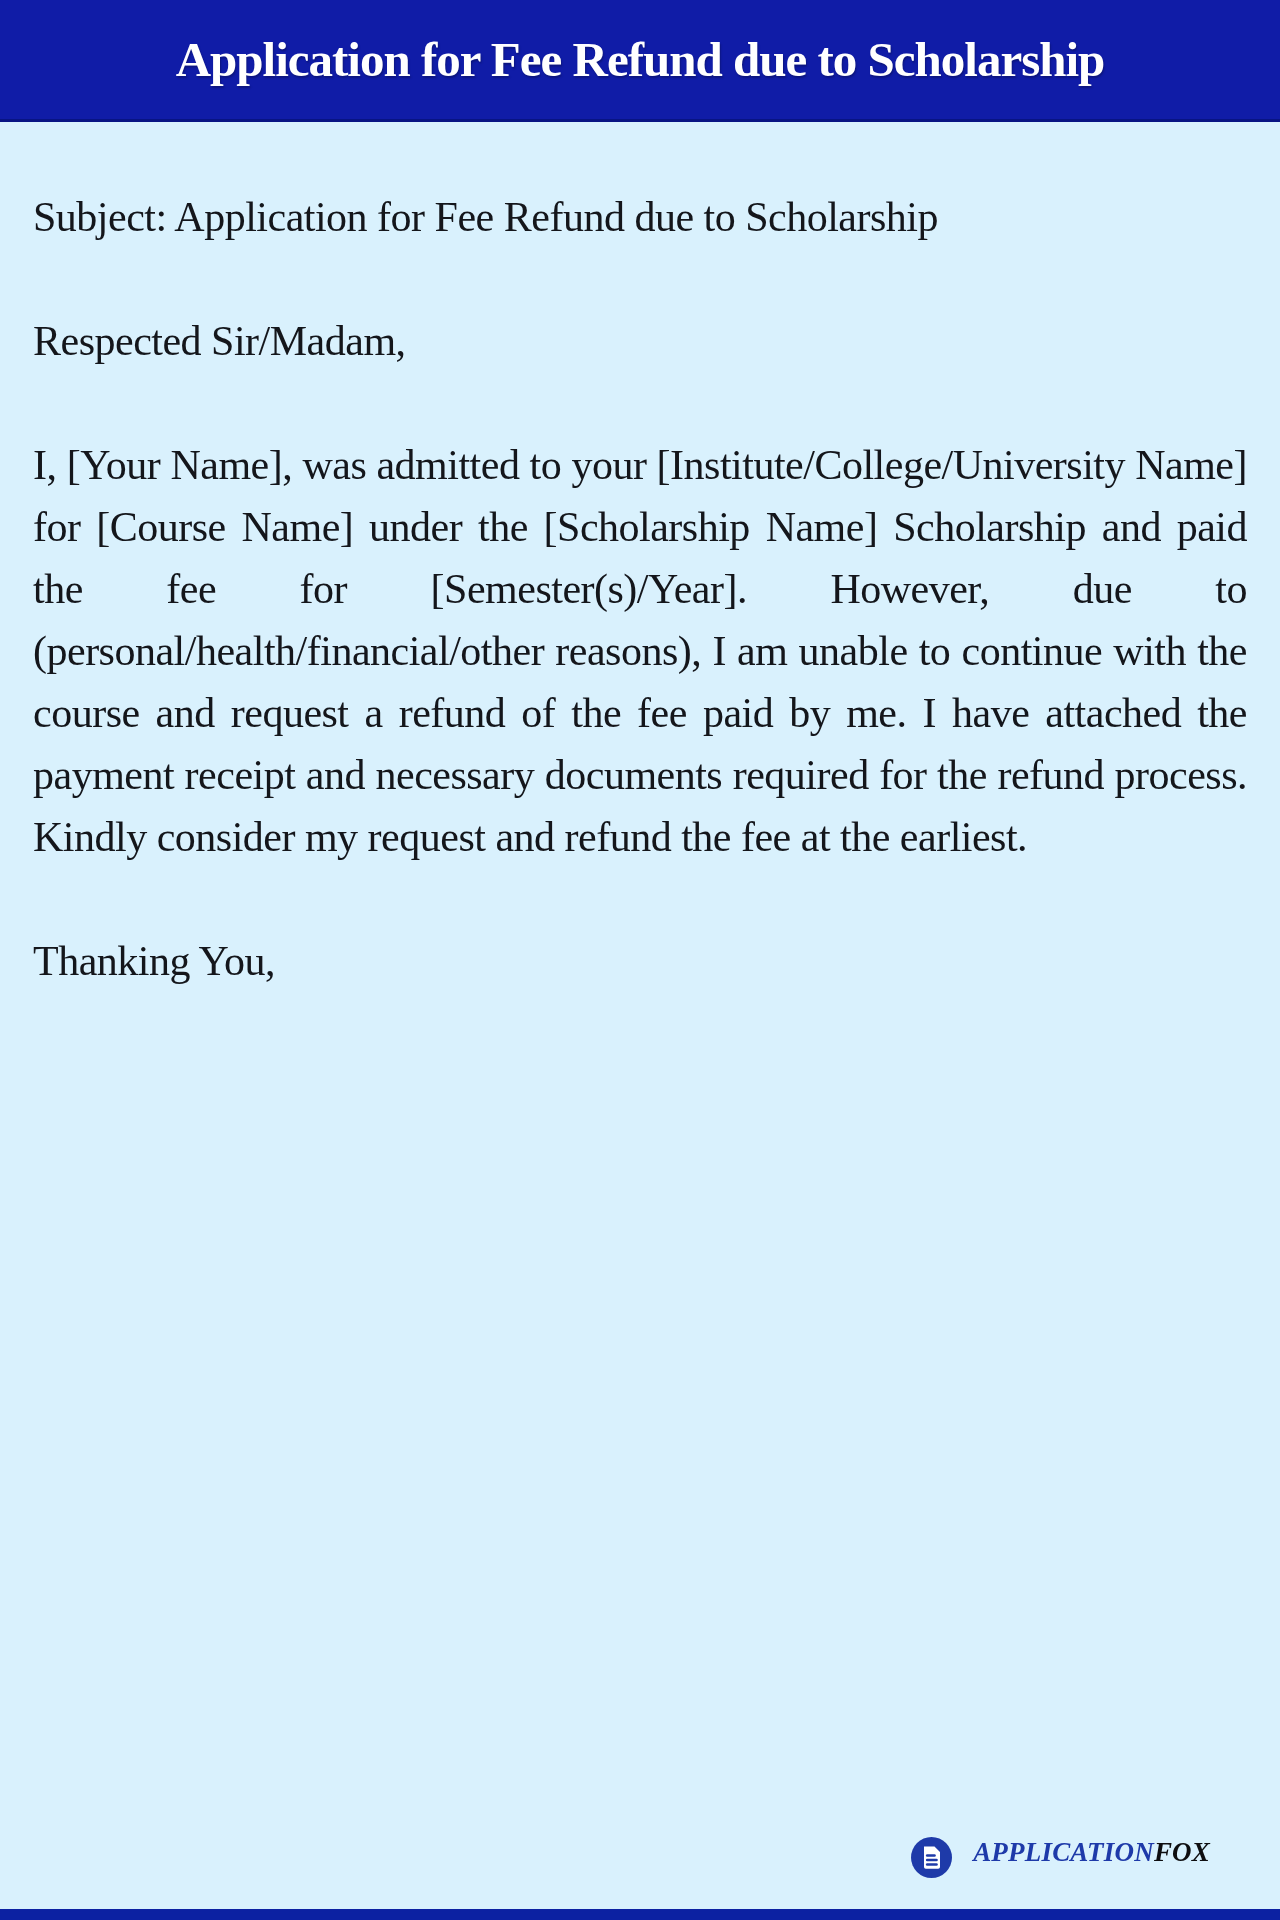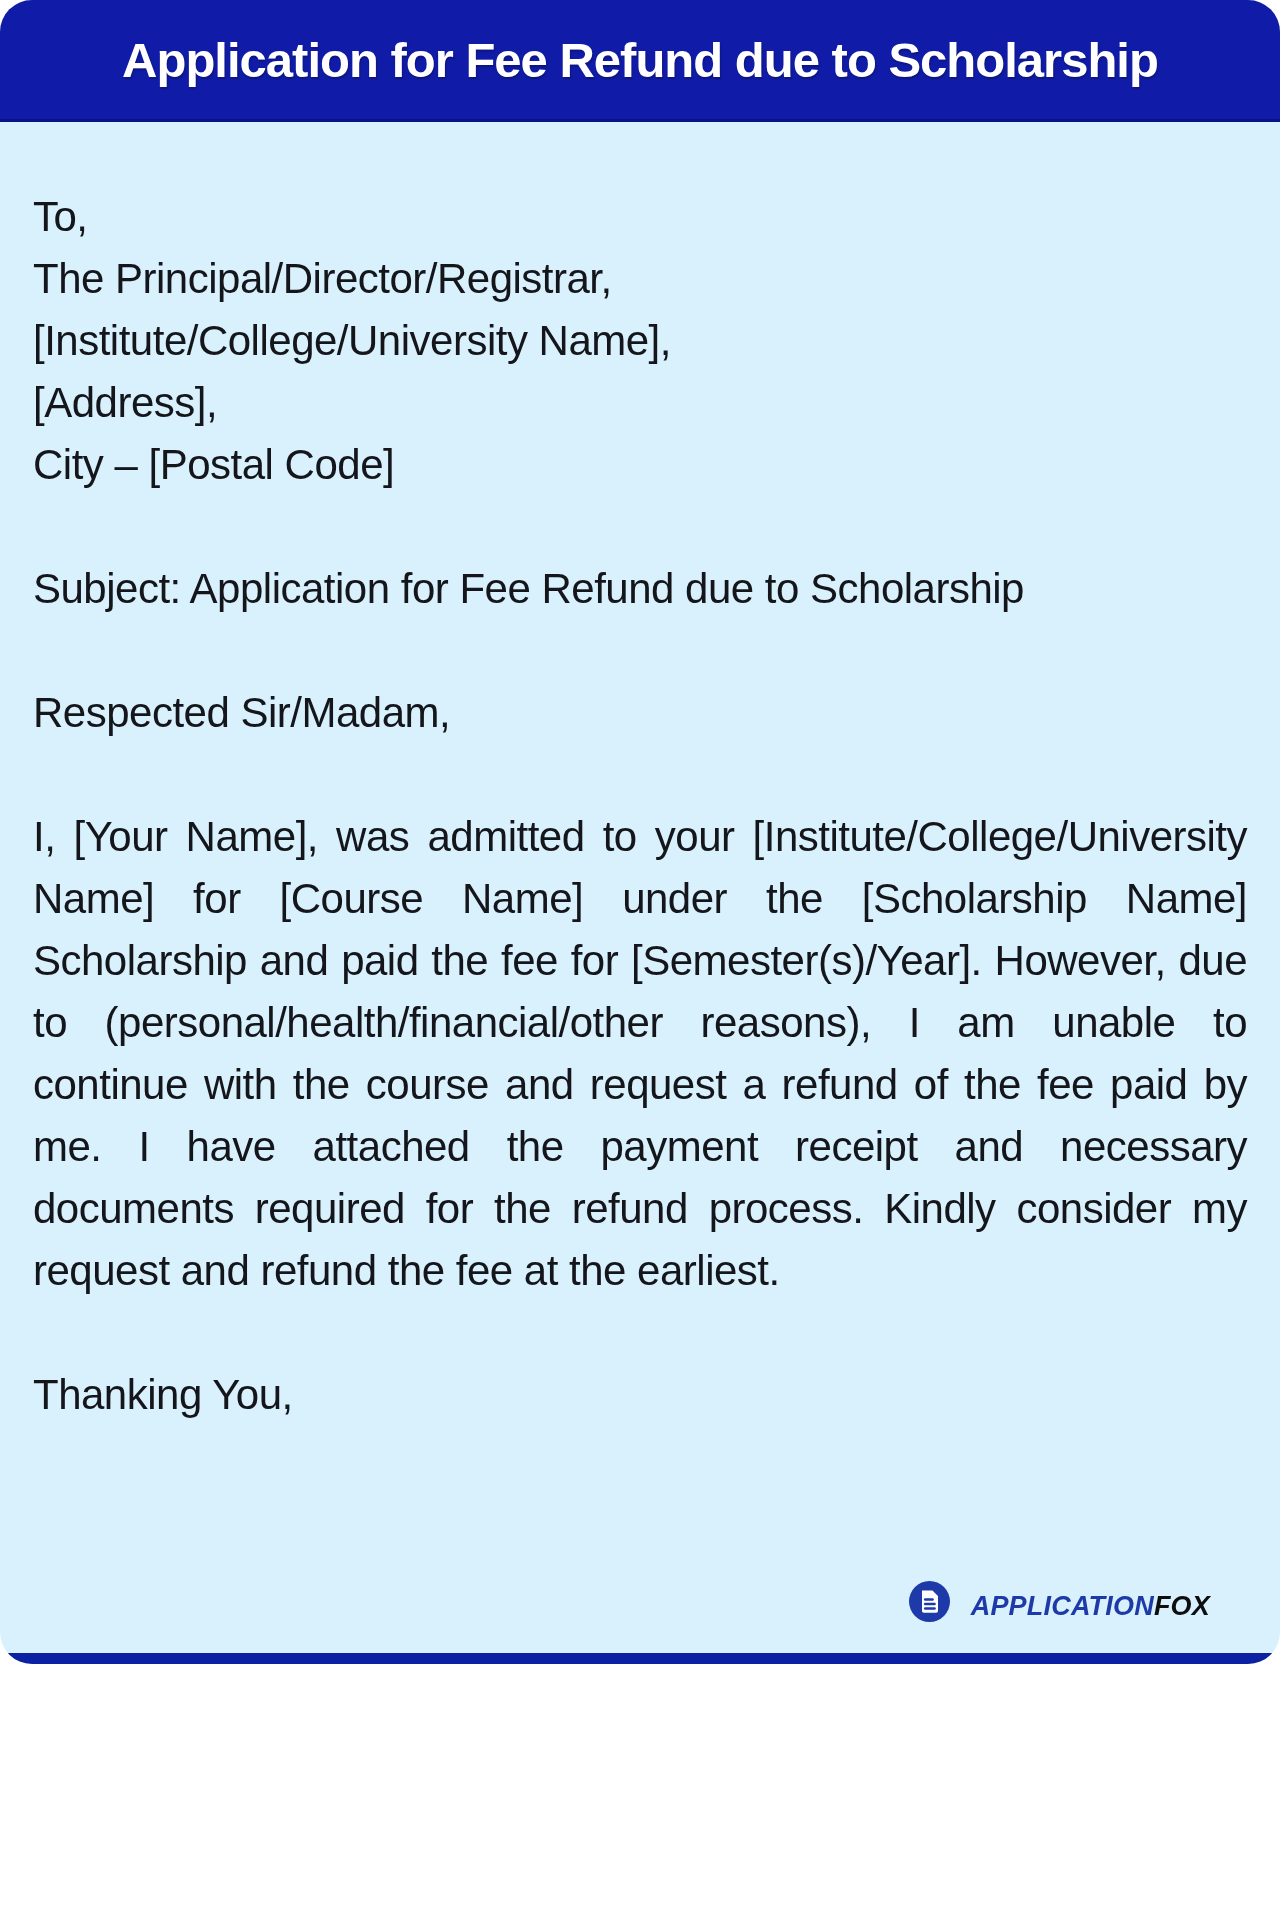--- a/index.html
+++ b/index.html
@@ -10,26 +10,25 @@
     --header-text: #ffffff;
     --footer-bar: #0c21a2;
     --brand-blue: #1e3aa9;
     --brand-dark: #0e0e10;
   }
   * { margin: 0; padding: 0; box-sizing: border-box; }
   html, body { background: #ffffff; }
   .page {
     position: relative;
     width: 1280px;
-    height: 1664px;
+    height: 1920px;
     background: var(--page-bg);
     overflow: hidden;
-    font-family: Liberation Sans, sans-serif;
+    font-family: Liberation Serif, serif;
     color: var(--text);
-    border-radius: 32px;
   }
   .title-bar {
     height: 122px;
     background: var(--header-bg);
     border-bottom: 3px solid var(--header-edge);
     display: flex;
     align-items: center;
     justify-content: center;
   }
   .title-bar h1 {
@@ -46,21 +45,21 @@
     line-height: 62px;
     letter-spacing: -0.5px;
   }
   .block { margin-bottom: 62px; }
   .para { text-align: justify; }
   .logo {
     position: absolute;
     right: 70px;
     bottom: 42px;
     display: flex;
-    align-items: flex-end;
+    align-items: flex-start;
     gap: 21px;
   }
   .logo-badge { width: 41px; height: 41px; display: block; }
   .logo-badge .badge-bg { fill: var(--brand-blue); }
   .logo-badge .doc { fill: #ffffff; }
   .logo-badge .doc-line { stroke: var(--brand-blue); stroke-width: 2.6; stroke-linecap: round; }
   .logo-text {
     font-size: 27px;
     font-weight: 800;
     font-style: italic;
@@ -82,27 +81,20 @@
 <body>
 
 <div class="page">
 
   <header class="title-bar">
     <h1>Application for Fee Refund due to Scholarship</h1>
   </header>
 
   <main class="content">
 
-    <div class="block">
-      <div>To,</div>
-      <div>The Principal/Director/Registrar,</div>
-      <div>[Institute/College/University Name],</div>
-      <div>[Address],</div>
-      <div>City – [Postal Code]</div>
-    </div>
 
     <div class="block">Subject: Application for Fee Refund due to Scholarship</div>
 
     <div class="block">Respected Sir/Madam,</div>
 
     <p class="block para">I, [Your Name], was admitted to your [Institute/College/University Name] for [Course Name] under the [Scholarship Name] Scholarship and paid the fee for [Semester(s)/Year]. However, due to (personal/health/financial/other reasons), I am unable to continue with the course and request a refund of the fee paid by me. I have attached the payment receipt and necessary documents required for the refund process. Kindly consider my request and refund the fee at the earliest.</p>
 
     <div class="block">
       <div>Thanking You,</div>
     </div>

